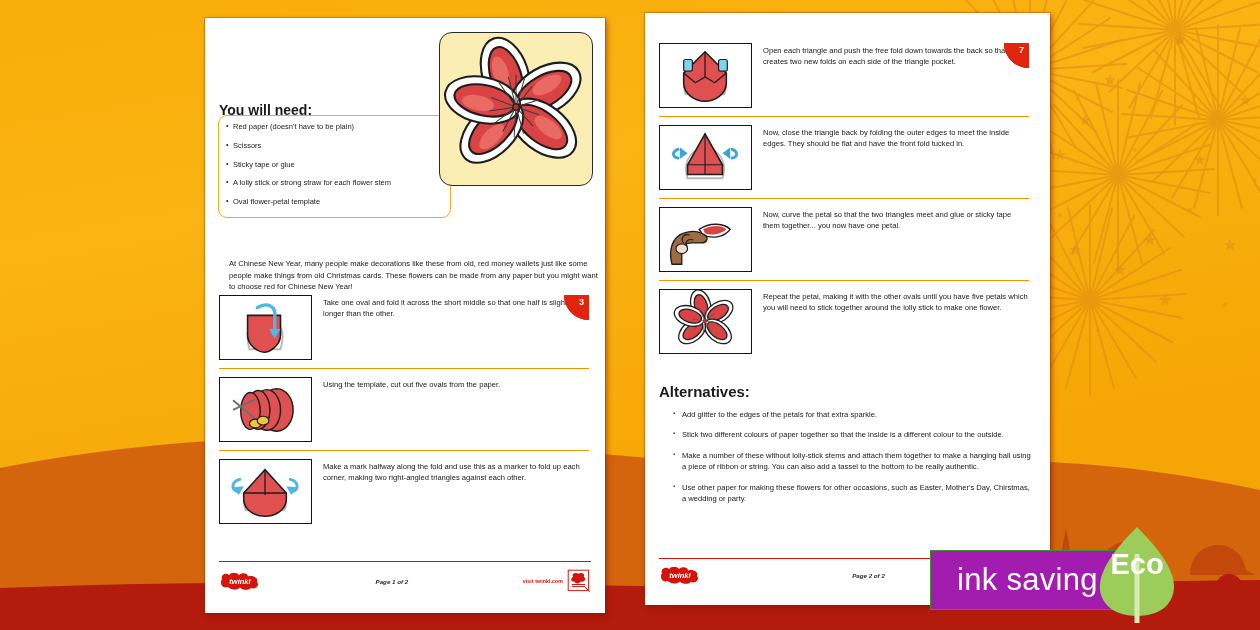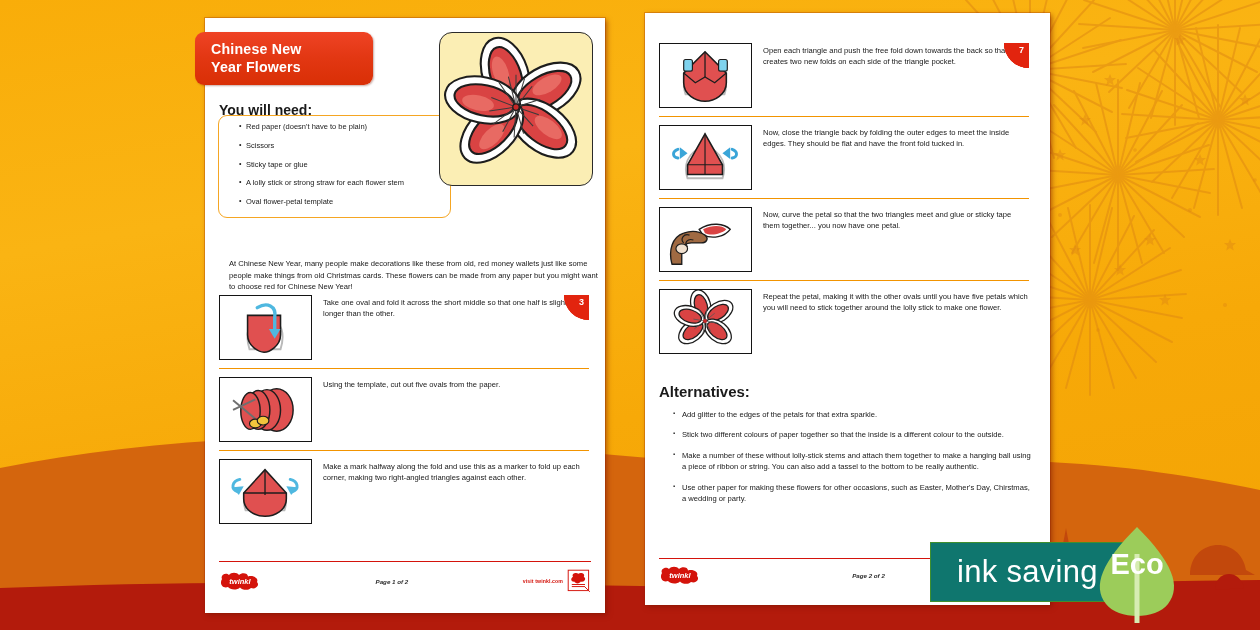--- a/index.html
+++ b/index.html
@@ -65,21 +65,21 @@
     color: #1a1a1a;
   }
   .need-box {
     position: absolute;
     left: 13px;
     top: 97px;
     width: 233px;
     height: 103px;
     border: 1.6px solid #f5a623;
     border-radius: 9px;
-    padding: 7px 8px 6px 20px;
+    padding: 7px 8px 6px 7px;
   }
   .need-box ul { list-style: none; }
   .need-box li {
     font-size: 7.5px;
     color: #1a1a1a;
     line-height: 1.1;
     margin-bottom: 10.5px;
     position: relative;
     padding-left: 7px;
   }
@@ -227,23 +227,23 @@
   #eco-badge {
     position: absolute;
     left: 930px;
     top: 534px;
     width: 262px;
     height: 60px;
     z-index: 40;
   }
   #eco-bar {
     position: absolute;
-    left: 0; top: 8px;
+    left: 0; top: 16px;
     width: 218px; height: 60px;
-    background: #0f766e;
+    background: #a21caf;
     border: 1.5px solid #3f8f2e;
     display: flex;
     align-items: center;
     padding-left: 26px;
   }
   #eco-bar span {
     color: #ffffff;
     font-size: 31px;
     letter-spacing: .3px;
   }
@@ -355,24 +355,20 @@
       <path d="M1040 180 L1048 158 L1052 146 L1056 158 L1064 180 Z"></path>
       <path d="M1145 180 C1145 162, 1170 160, 1174 178 Z"></path>
       <path d="M1215 180 C1215 160, 1240 158, 1244 178 Z"></path>
     </g>
   </svg>
 </div>
 
 <div id="page-left" class="page">
   <div class="page-inner">
 
-    <div class="title-banner">
-      <div>Chinese New</div>
-      <div>Year Flowers</div>
-    </div>
 
     <div class="need-heading">You will need:</div>
 
     <div class="need-box">
       <ul>
         <li>Red paper (doesn't have to be plain)</li>
         <li>Scissors</li>
         <li>Sticky tape or glue</li>
         <li>A lolly stick or strong straw for each flower stem</li>
         <li>Oval flower-petal template</li>

